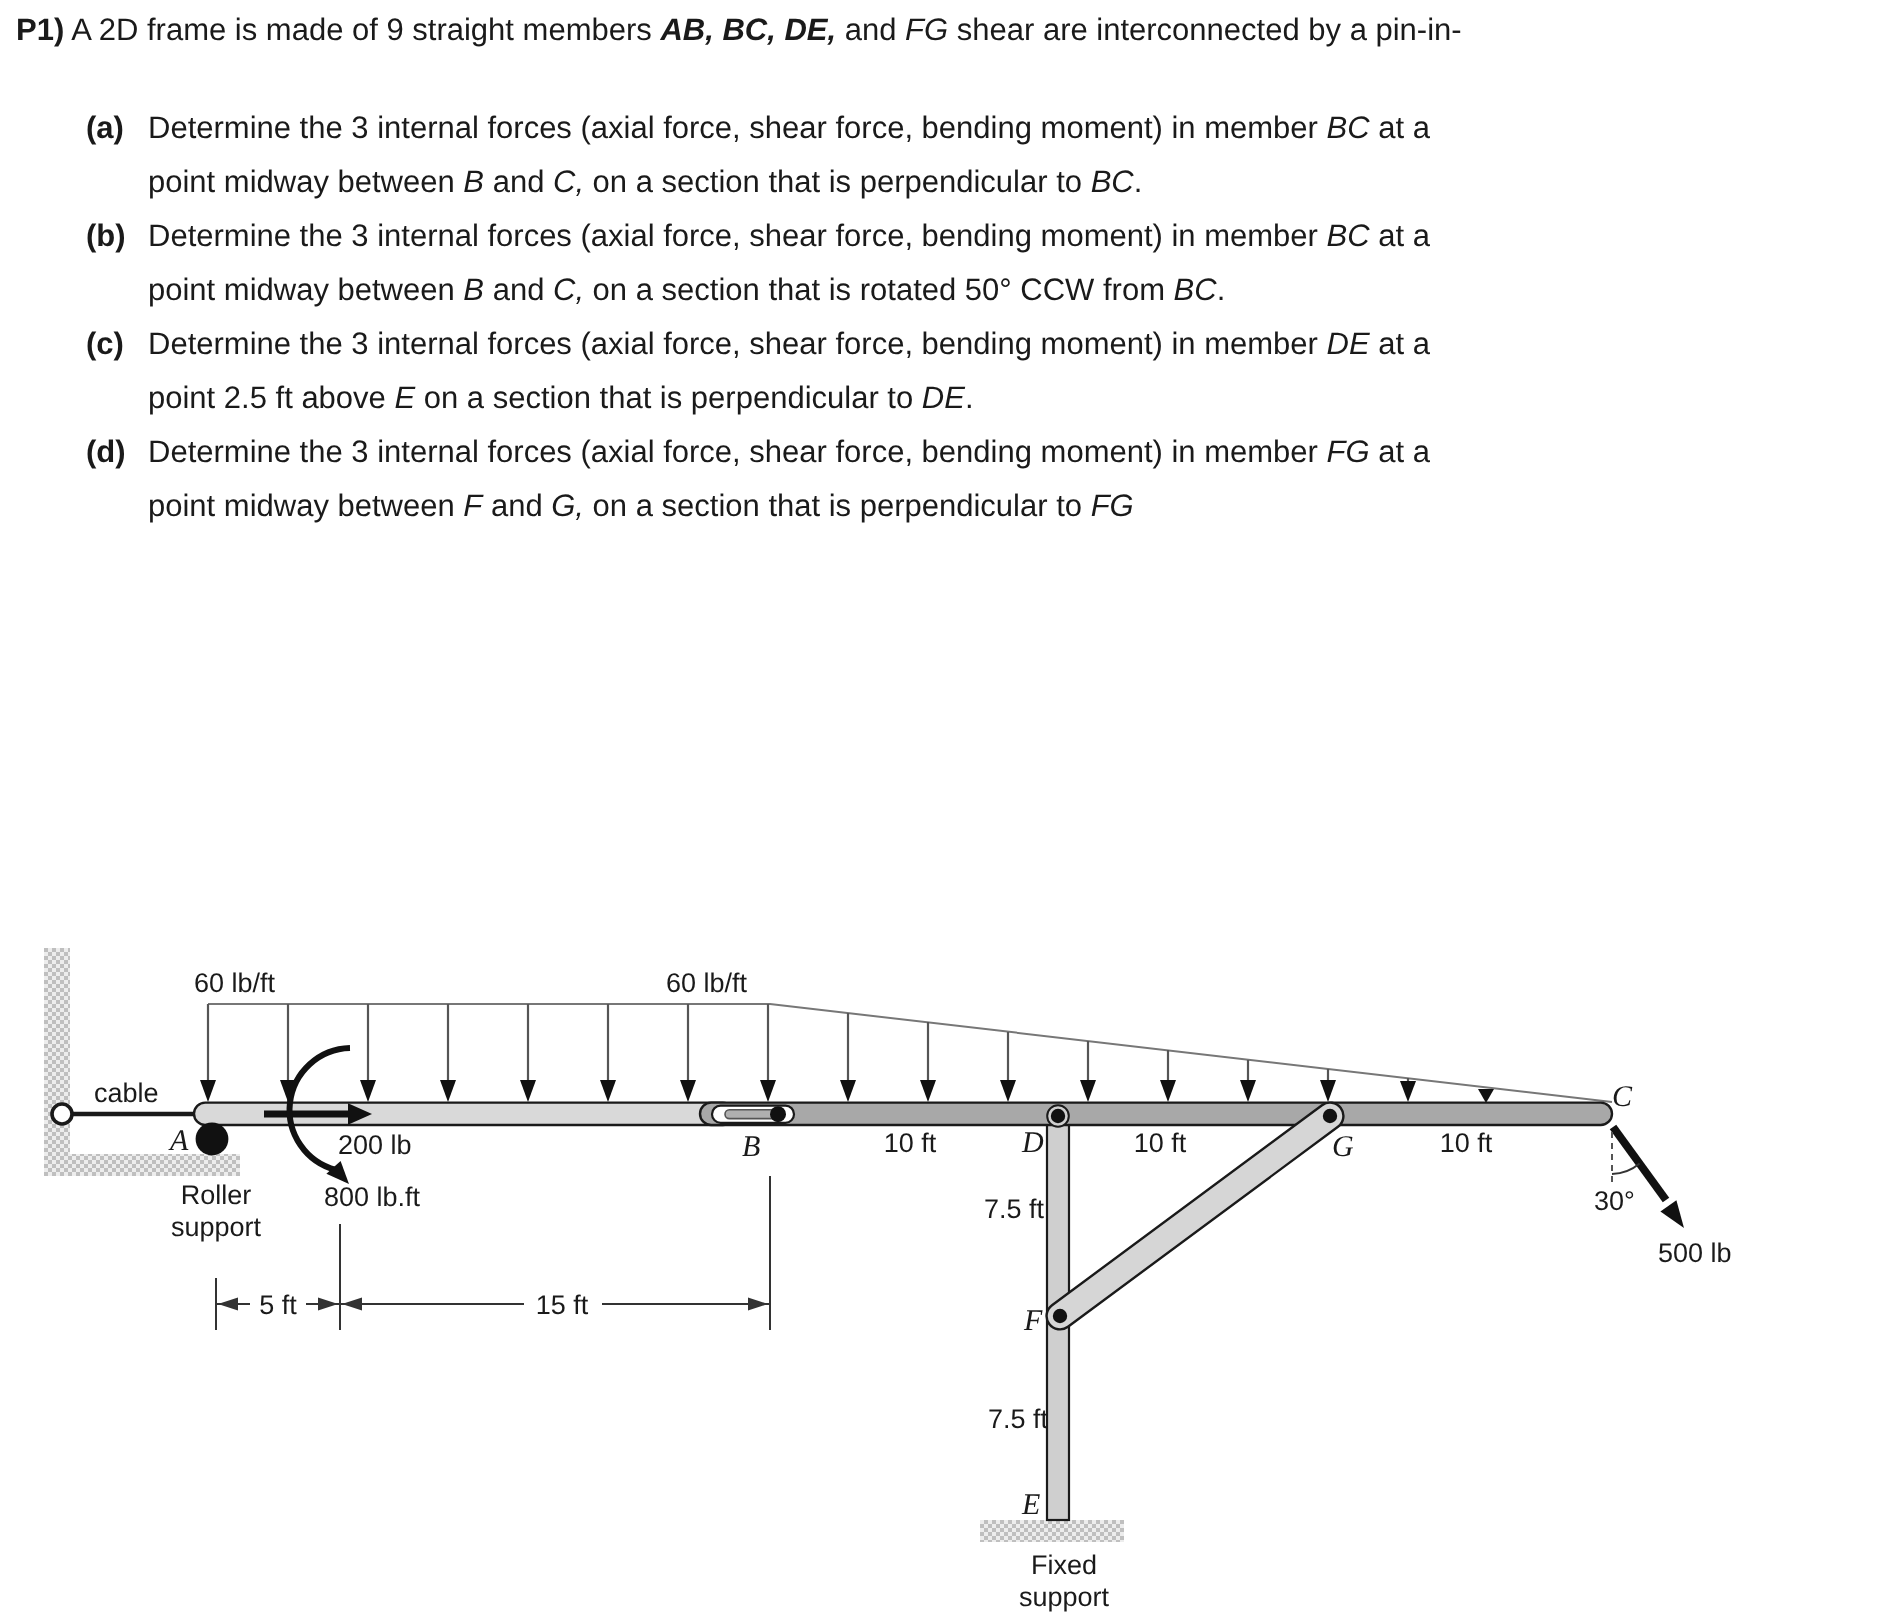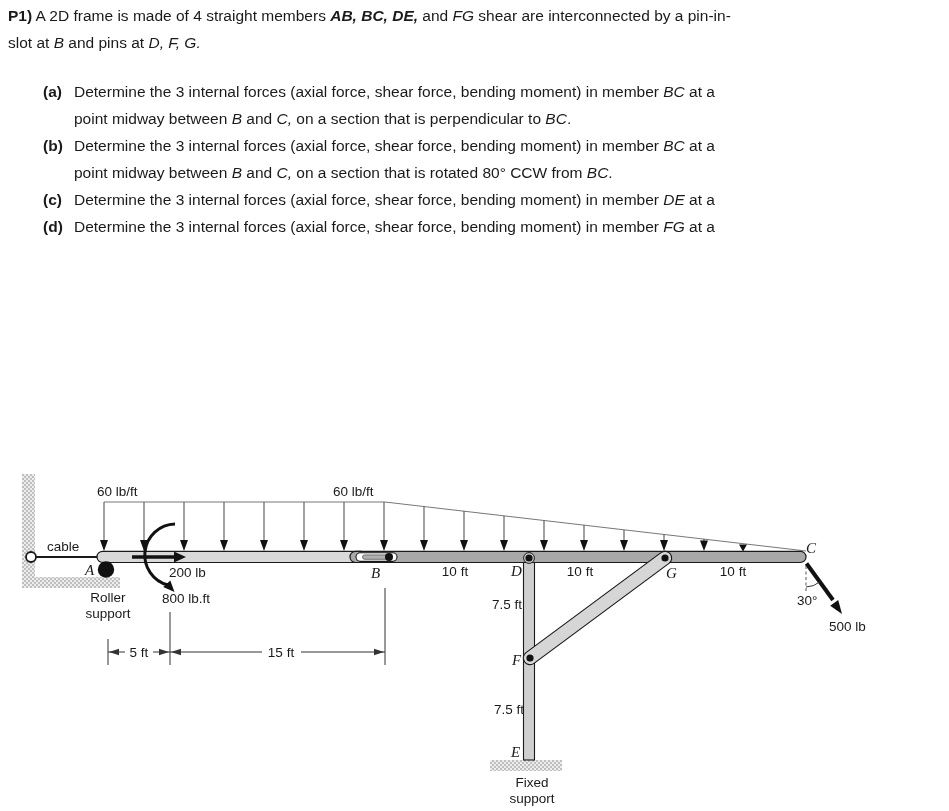--- a/index.html
+++ b/index.html
@@ -17,48 +17,49 @@
   .ldsh{stroke:#555;stroke-width:1.1;}
   .ldhd{fill:#111;}
   .dim{stroke:#333;stroke-width:1;}
   .dimhd{fill:#333;}
 </style>
 </head>
 <body>
 
 <div class="textblock">
   <div class="intro">
-    <div class="line"><span style="font-weight: bold;">P1)</span><span> A 2D frame is made of 4 straight members </span><span style="font-style: italic; font-weight: bold;">AB, BC, DE,</span><span> and </span><span style="font-style: italic;">FG</span><span> shear are interconnected by a pin-in-</span></div>
-    <div class="line"><span>slot at </span><span style="font-style: italic;">B</span><span> and pins at </span><span style="font-style: italic;">D, F, G.</span></div>
+    <div class="line"><span style="font-weight: bold;">P1)</span><span> A 2D frame is made of 9 straight members </span><span style="font-style: italic; font-weight: bold;">AB, BC, DE,</span><span> and </span><span style="font-style: italic;">FG</span><span> shear are interconnected by a pin-in-</span></div>
   </div>
   <div class="items">
     <div class="item">
       <div class="item-label">(a)</div>
       <div>
         <div class="line"><span>Determine the 3 internal forces (axial force, shear force, bending moment) in member </span><span style="font-style: italic;">BC</span><span> at a</span></div>
         <div class="line"><span>point midway between </span><span style="font-style: italic;">B</span><span> and </span><span style="font-style: italic;">C,</span><span> on a section that is perpendicular to </span><span style="font-style: italic;">BC</span><span>.</span></div>
       </div>
     </div>
     <div class="item">
       <div class="item-label">(b)</div>
       <div>
         <div class="line"><span>Determine the 3 internal forces (axial force, shear force, bending moment) in member </span><span style="font-style: italic;">BC</span><span> at a</span></div>
-        <div class="line"><span>point midway between </span><span style="font-style: italic;">B</span><span> and </span><span style="font-style: italic;">C,</span><span> on a section that is rotated 80° CCW from </span><span style="font-style: italic;">BC</span><span>.</span></div>
+        <div class="line"><span>point midway between </span><span style="font-style: italic;">B</span><span> and </span><span style="font-style: italic;">C,</span><span> on a section that is rotated 50° CCW from </span><span style="font-style: italic;">BC</span><span>.</span></div>
       </div>
     </div>
     <div class="item">
       <div class="item-label">(c)</div>
       <div>
         <div class="line"><span>Determine the 3 internal forces (axial force, shear force, bending moment) in member </span><span style="font-style: italic;">DE</span><span> at a</span></div>
+        <div class="line"><span>point 2.5 ft above </span><span style="font-style: italic;">E</span><span> on a section that is perpendicular to </span><span style="font-style: italic;">DE</span><span>.</span></div>
       </div>
     </div>
     <div class="item">
       <div class="item-label">(d)</div>
       <div>
         <div class="line"><span>Determine the 3 internal forces (axial force, shear force, bending moment) in member </span><span style="font-style: italic;">FG</span><span> at a</span></div>
+        <div class="line"><span>point midway between </span><span style="font-style: italic;">F</span><span> and </span><span style="font-style: italic;">G,</span><span> on a section that is perpendicular to </span><span style="font-style: italic;">FG</span></div>
       </div>
     </div>
   </div>
 </div>
 
 <svg width="949" height="811" viewBox="0 0 949 811">
   <defs>
     <pattern id="hatch" width="4" height="4" patternUnits="userSpaceOnUse">
       <rect width="4" height="4" fill="#ededed"></rect>
       <rect width="2" height="2" fill="#bfbfbf"></rect>

